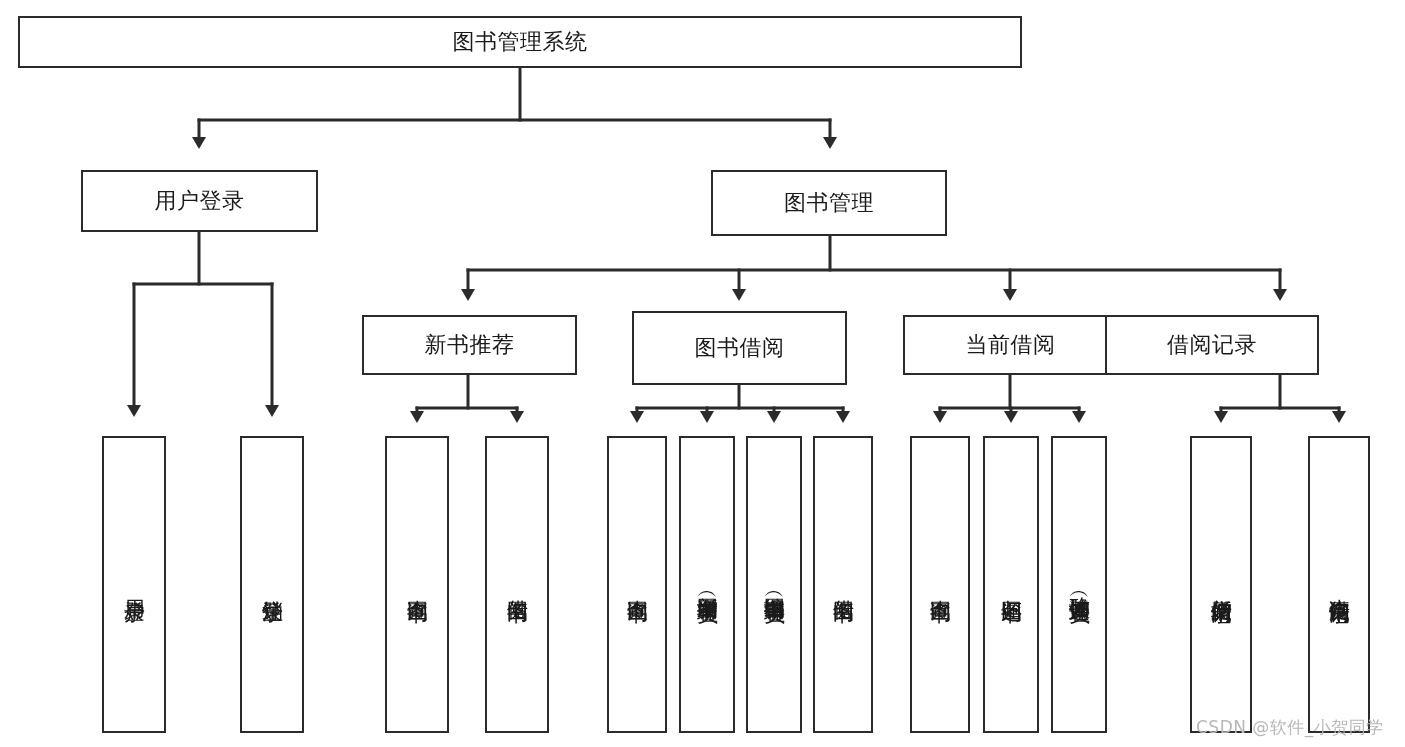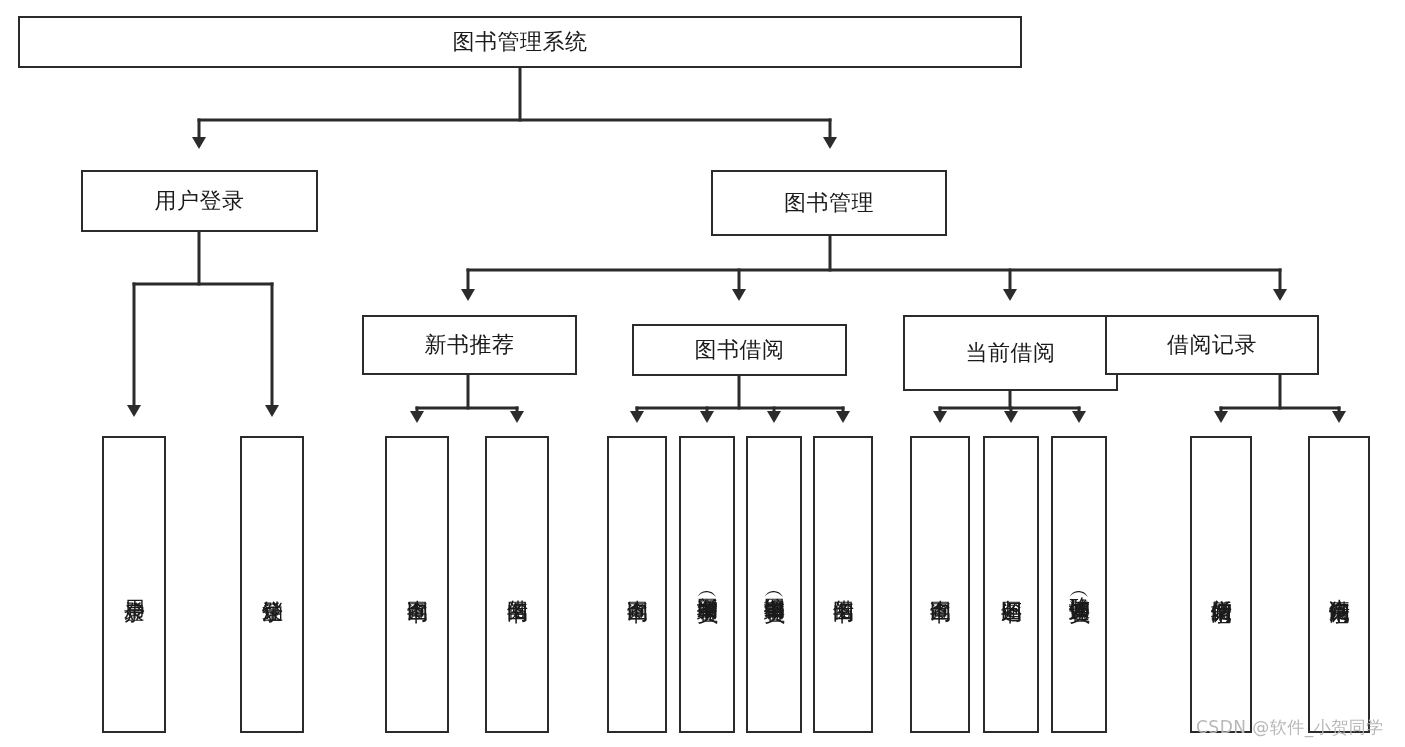--- a/index.html
+++ b/index.html
@@ -127,24 +127,24 @@
   <div class="node" style="left:81px; top:170px; width:237px; height:62px;">
     <span class="label-h">用户登录</span>
   </div>
   <div class="node" style="left:711px; top:170px; width:236px; height:66px;">
     <span class="label-h">图书管理</span>
   </div>
 
   <div class="node" style="left:362px; top:315px; width:215px; height:60px;">
     <span class="label-h">新书推荐</span>
   </div>
-  <div class="node" style="left:632px; top:324px; width:215px; height:52px;">
+  <div class="node" style="left:632px; top:311px; width:215px; height:74px;">
     <span class="label-h">图书借阅</span>
   </div>
-  <div class="node" style="left:903px; top:315px; width:215px; height:76px;">
+  <div class="node" style="left:903px; top:315px; width:215px; height:60px;">
     <span class="label-h">当前借阅</span>
   </div>
   <div class="node" style="left:1105px; top:315px; width:214px; height:60px;">
     <span class="label-h">借阅记录</span>
   </div>
 
   <div class="node vert" style="left:102px; top:436px; width:64px; height:297px;">
     <span class="label-v">用户登录</span>
   </div>
   <div class="node vert" style="left:240px; top:436px; width:64px; height:297px;">

